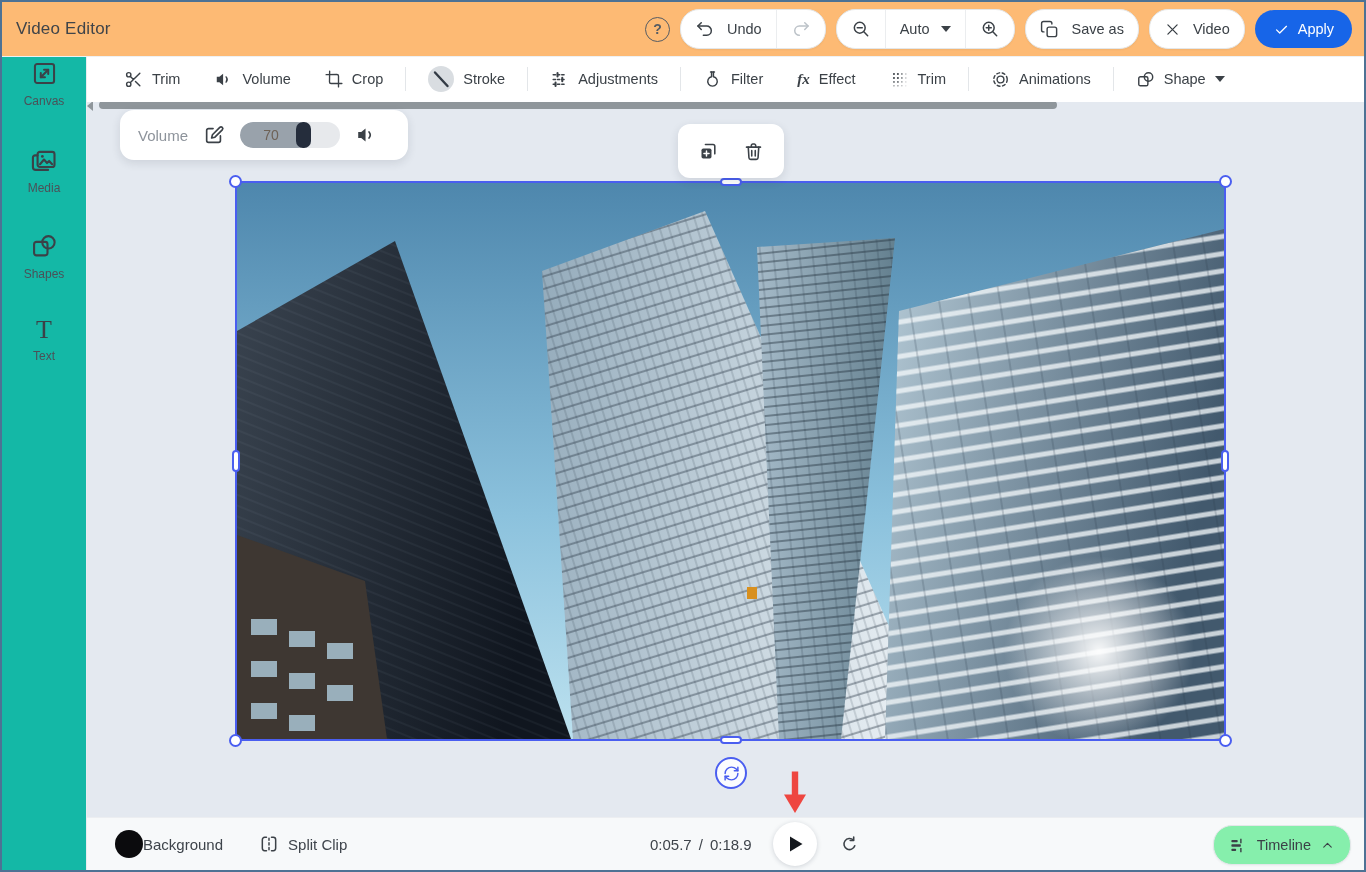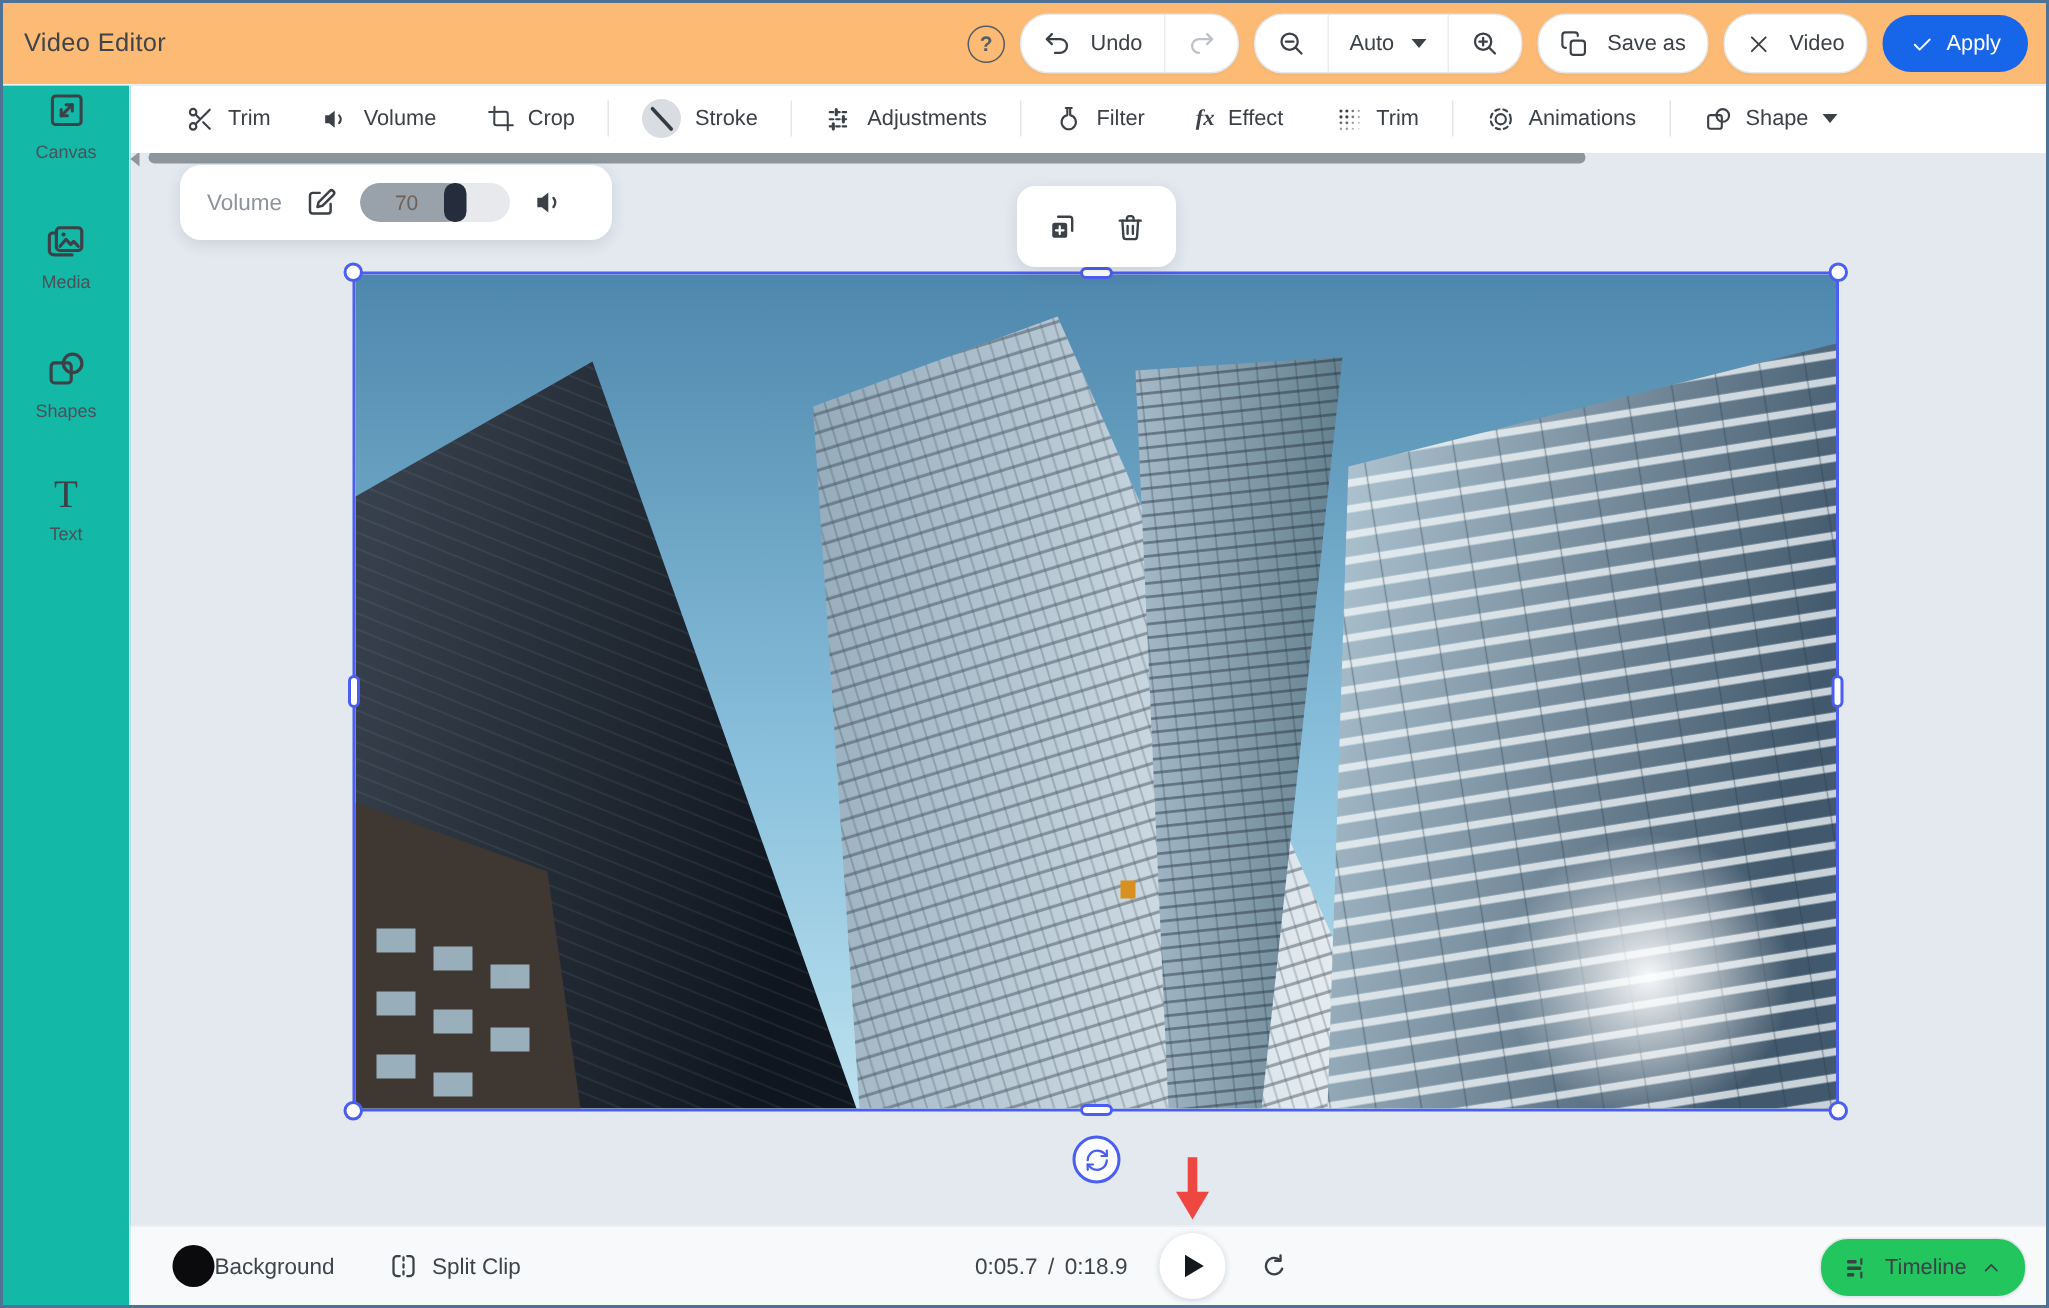--- a/index.html
+++ b/index.html
@@ -69,21 +69,21 @@
 
   
   #bottombar{position:absolute;left:85px;right:0;bottom:0;height:52px;background:#f7f9fa;border-top:1px solid #eceef1;z-index:5;}
   #bb-left{position:absolute;left:28px;top:0;bottom:0;display:flex;align-items:center;font-size:15px;color:#3e444b;}
   .swatch{width:28px;height:28px;border-radius:50%;background:#0b0b0d;cursor:pointer;}
   #bb-split{display:flex;align-items:center;gap:9px;margin-left:36px;cursor:pointer;}
   #bb-time{position:absolute;left:548px;top:0;bottom:0;display:flex;align-items:center;gap:7px;font-size:15px;color:#3e444b;margin-left:15px;}
   #play-btn{position:absolute;left:686px;top:4px;width:44px;height:44px;border-radius:50%;background:#fff;
        box-shadow:0 1px 5px rgba(30,40,60,.18);display:flex;align-items:center;justify-content:center;cursor:pointer;}
   #loop-btn{position:absolute;left:752px;top:16px;cursor:pointer;}
-  #timeline-btn{position:absolute;right:13px;top:7px;height:38px;border:1px solid #e4e7ea;border-radius:19px;background:#22c55e;
+  #timeline-btn{position:absolute;right:13px;top:7px;height:38px;border:1px solid #e4e7ea;border-radius:19px;background:#86efac;
        display:flex;align-items:center;gap:9px;padding:0 15px;font-size:14.5px;color:#3b4147;cursor:pointer;
        box-shadow:0 1px 2px rgba(40,50,60,.05);}
 </style>
 </head>
 <body>
 
 <div id="frame">
 
   <div id="topbar">
     <div id="page-title">Video Editor</div>

